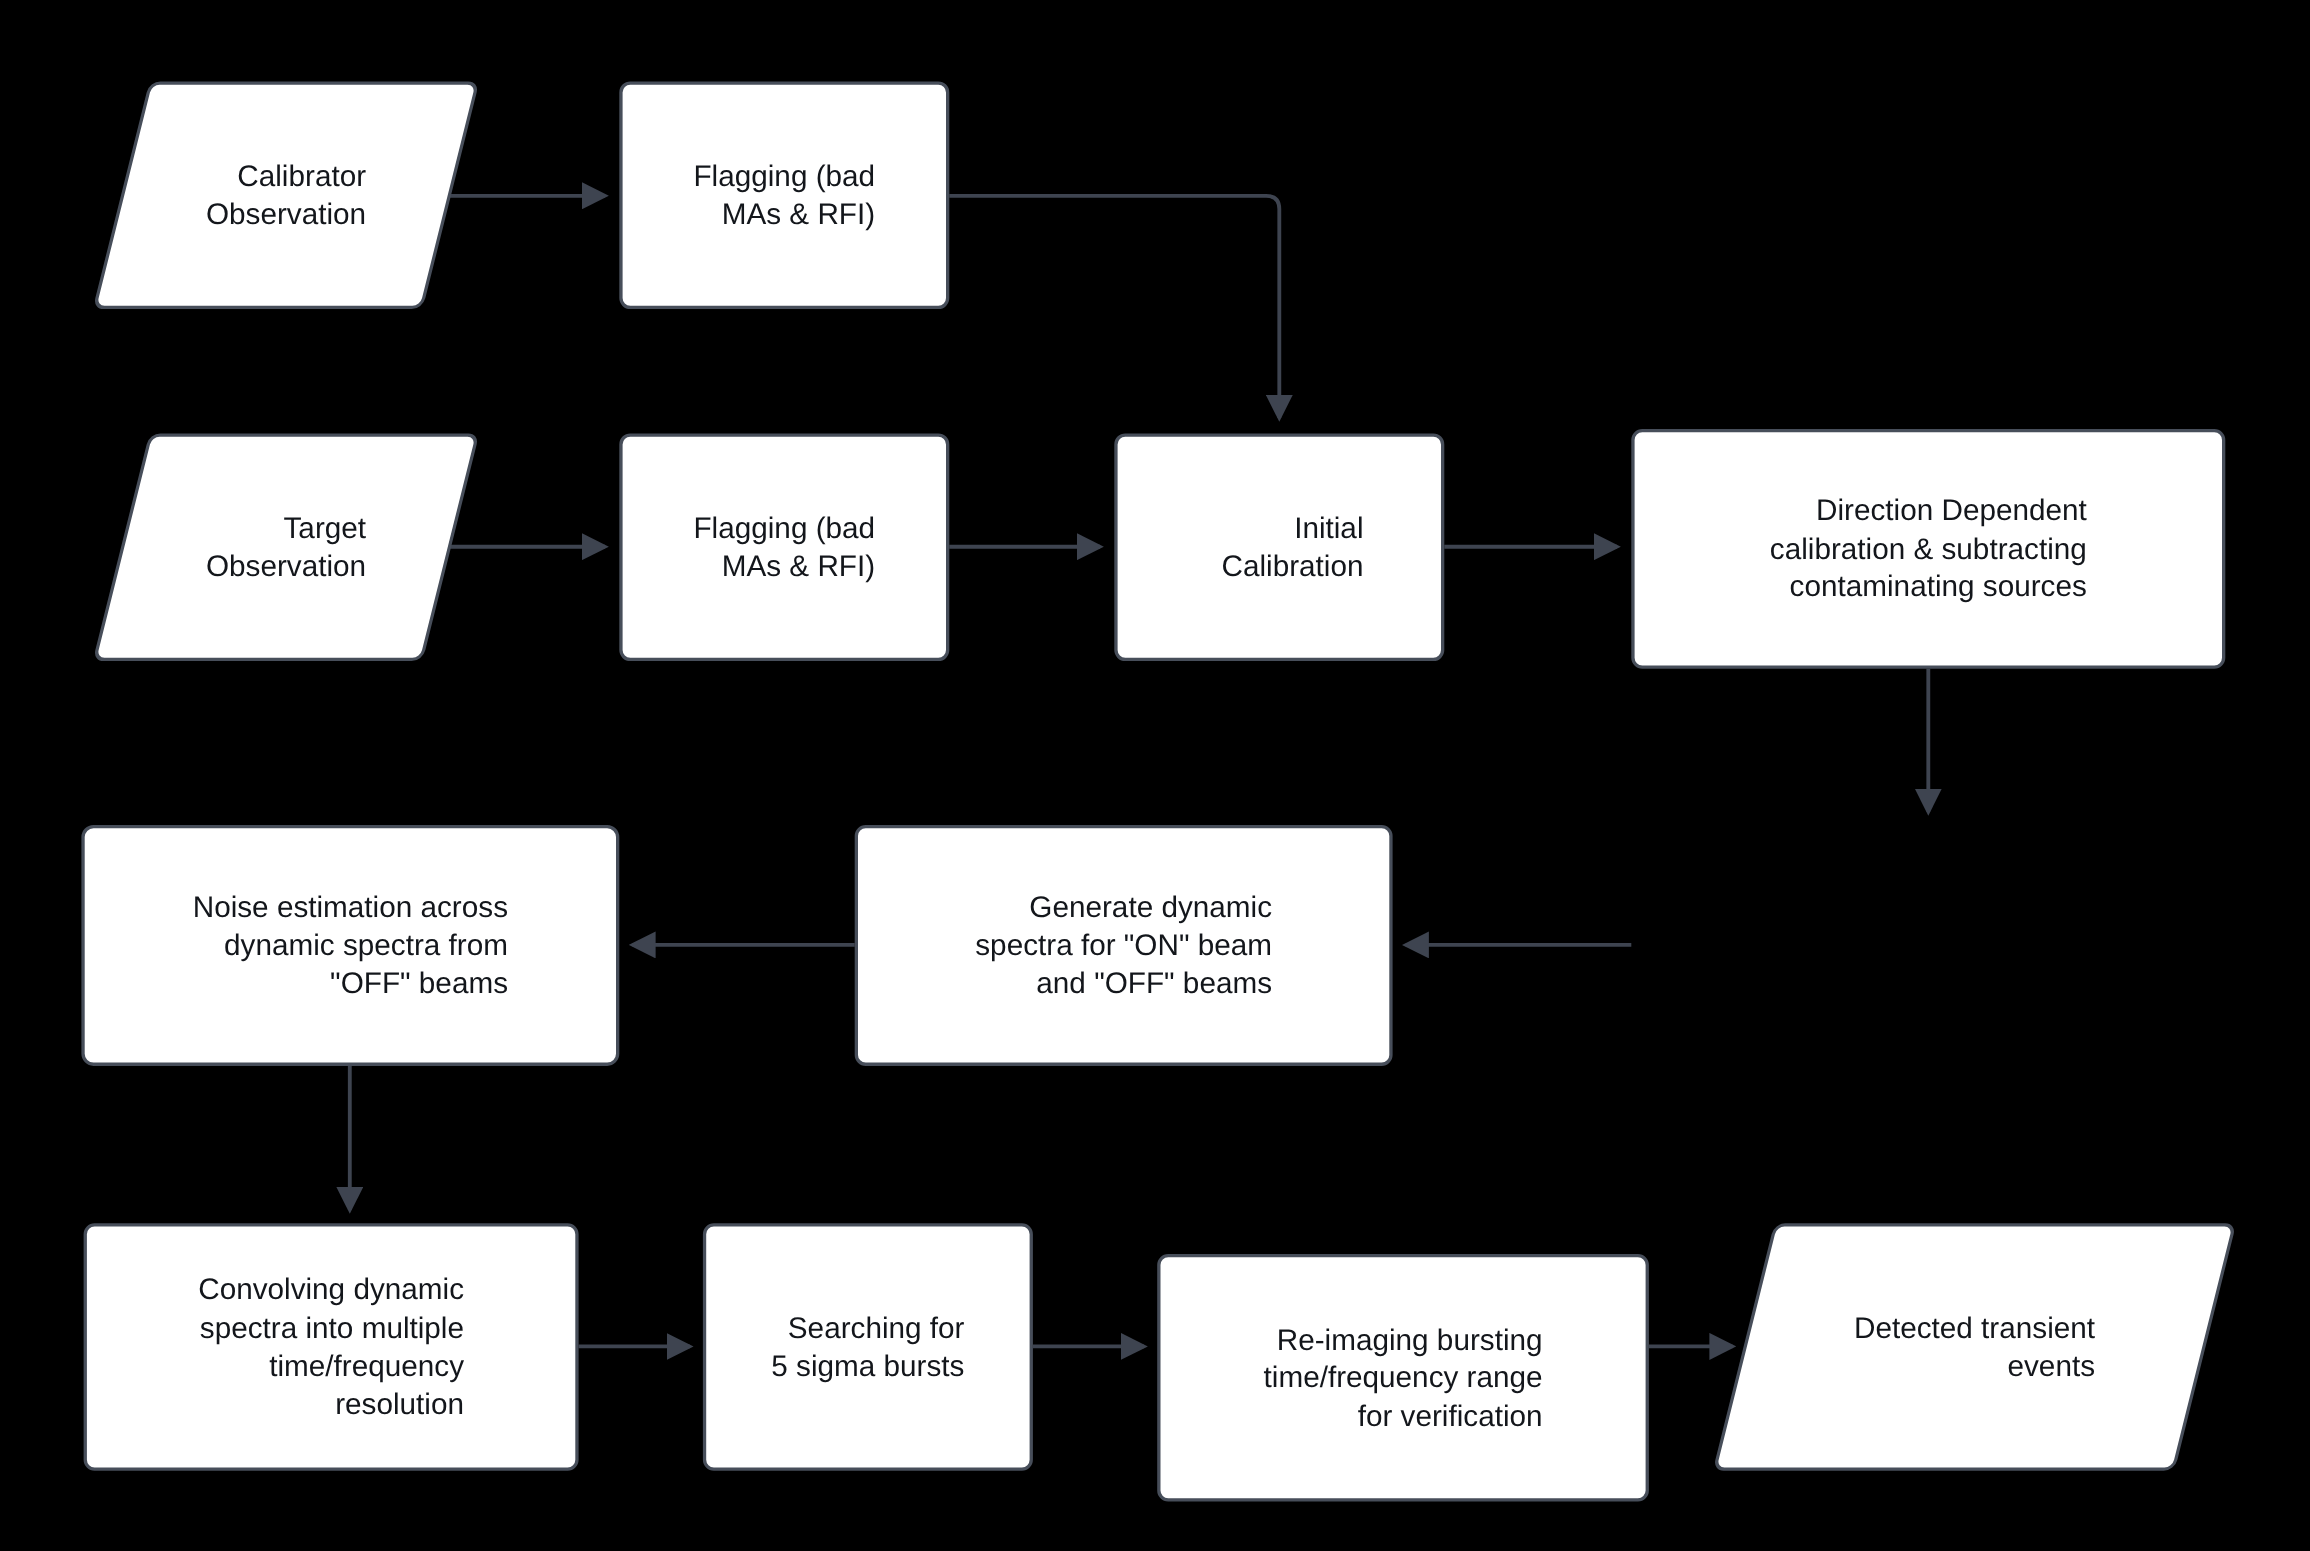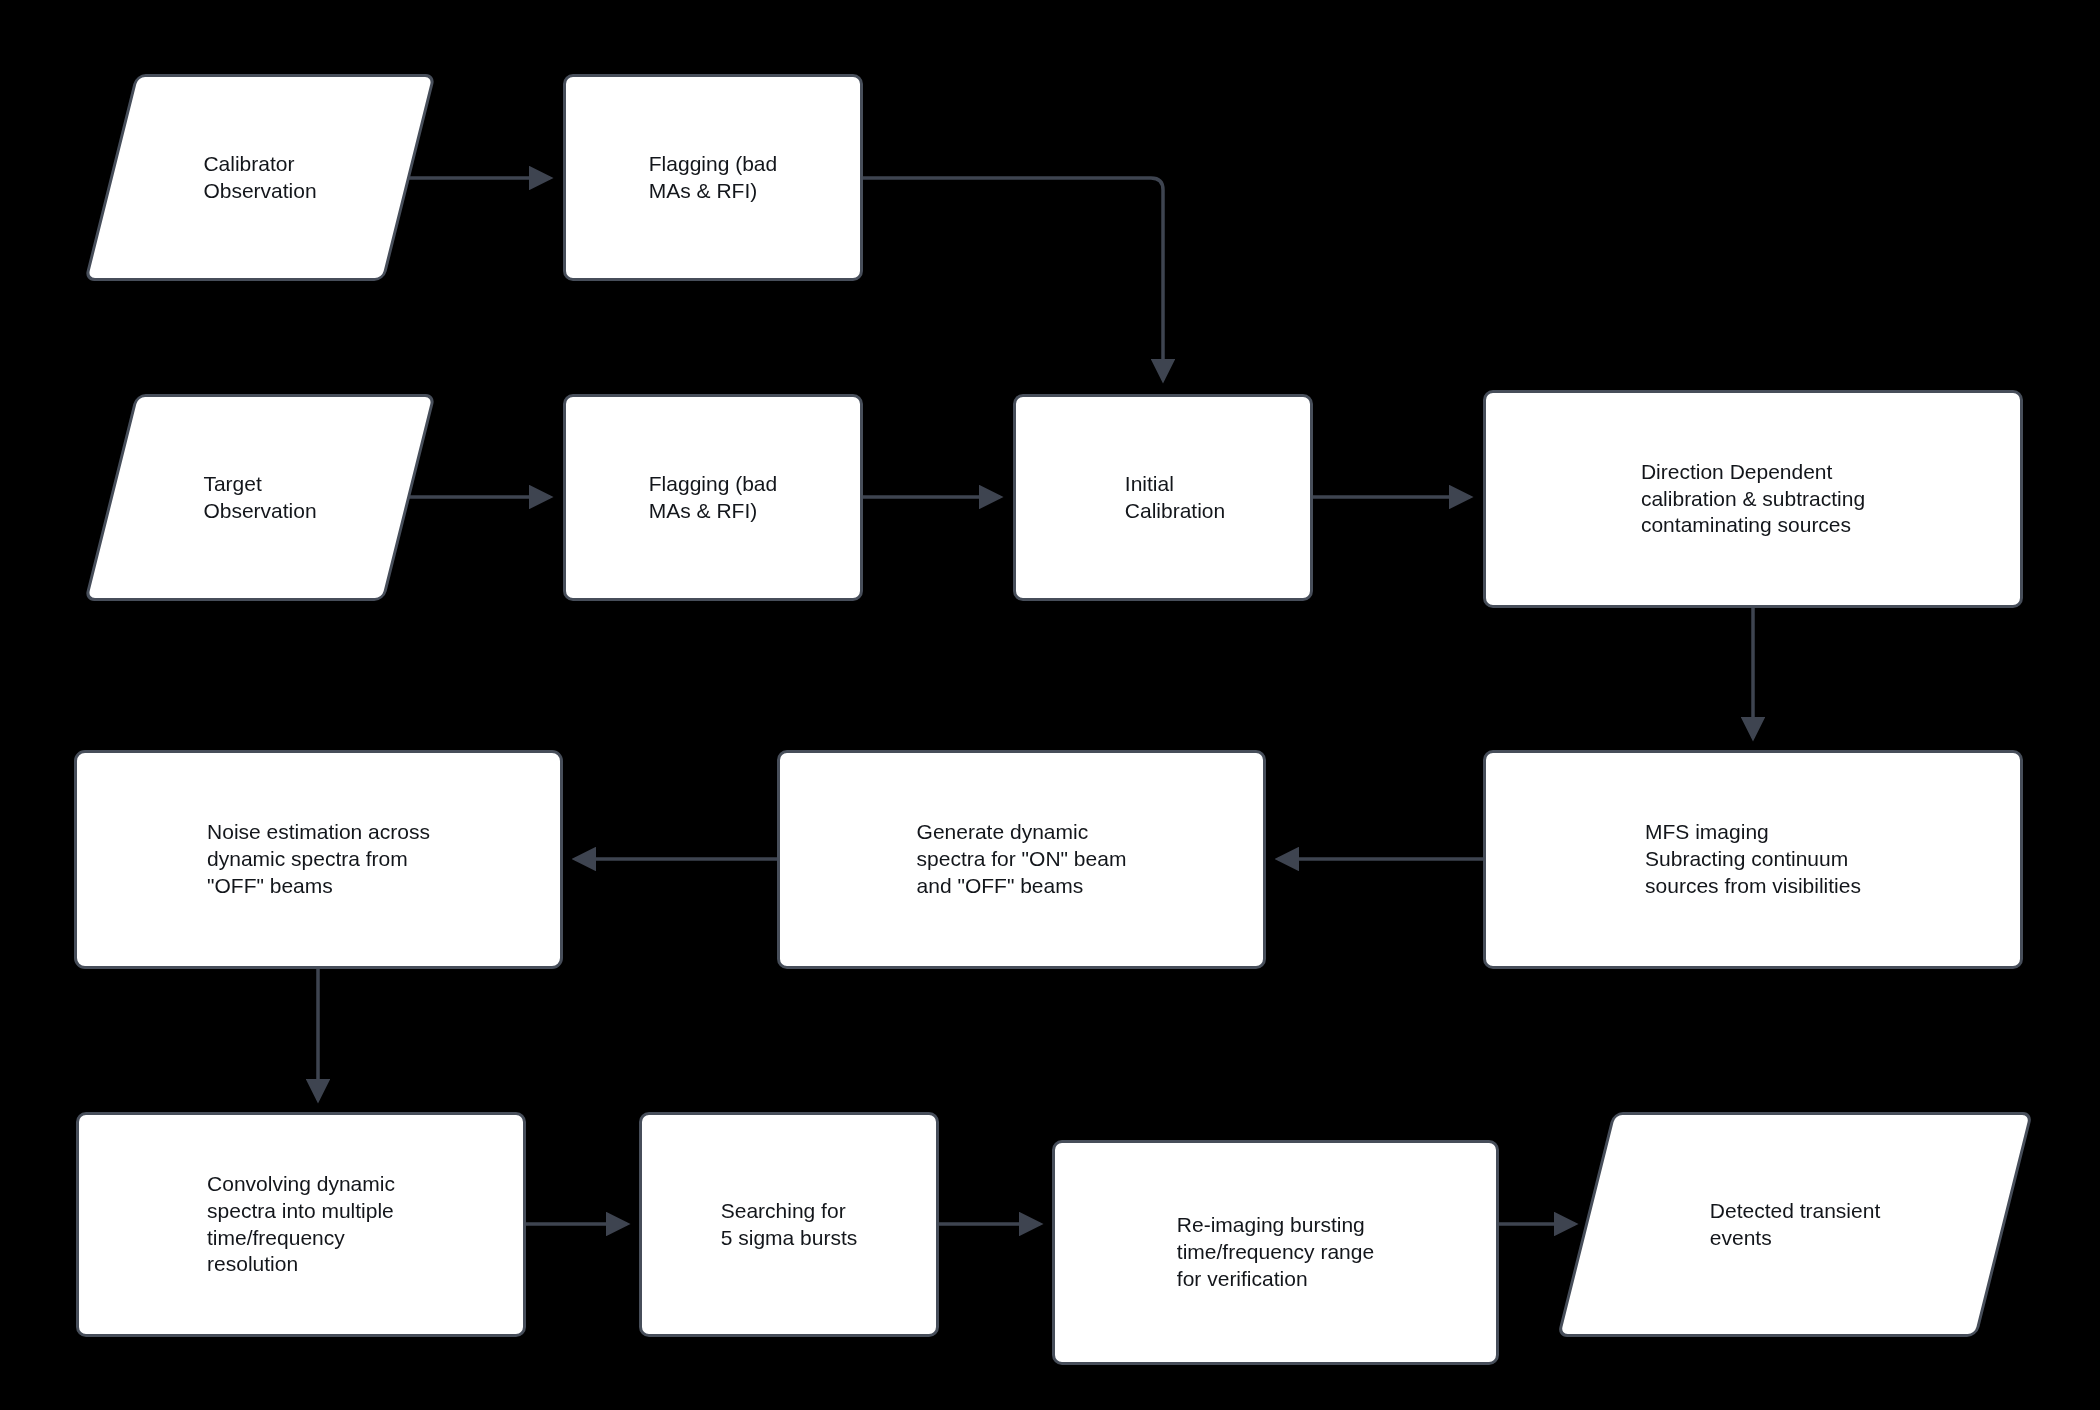--- a/index.html
+++ b/index.html
@@ -17,23 +17,23 @@
     stroke: var(--arrow, #3e4450);
     stroke-width: 3.5;
     fill: none;
   }
   .arrowhead { fill: var(--arrow, #3e4450); }
   .node {
     position: absolute;
     display: flex;
     align-items: center;
     justify-content: center;
-    text-align: left;
+    text-align: right;
     color: var(--text, #13161b);
-    font-size: 21px;
+    font-size: 27px;
     line-height: 1.28;
     z-index: 2;
   }
   .node.rect {
     background: var(--node-fill, #ffffff);
     border: 3px solid var(--node-border, #474e5a);
     border-radius: 10px;
   }
   .node.para { background: transparent; border: none; }
   .node.para .shape {
@@ -103,25 +103,20 @@
     <span class="label">Initial
 Calibration</span>
   </div>
 
   <div class="node rect" style="left:1483px; top:390px; width:540px; height:218px;">
     <span class="label">Direction Dependent
 calibration &amp; subtracting
 contaminating sources</span>
   </div>
 
-  <div class="node rect" style="left:1483px; top:750px; width:540px; height:219px;">
-    <span class="label">MFS imaging
-Subracting continuum
-sources from visibilities</span>
-  </div>
 
   <div class="node rect" style="left:777px; top:750px; width:489px; height:219px;">
     <span class="label">Generate dynamic
 spectra for "ON" beam
 and "OFF" beams</span>
   </div>
 
   <div class="node rect" style="left:74px; top:750px; width:489px; height:219px;border-radius:11px;">
     <span class="label">Noise estimation across
 dynamic spectra from

